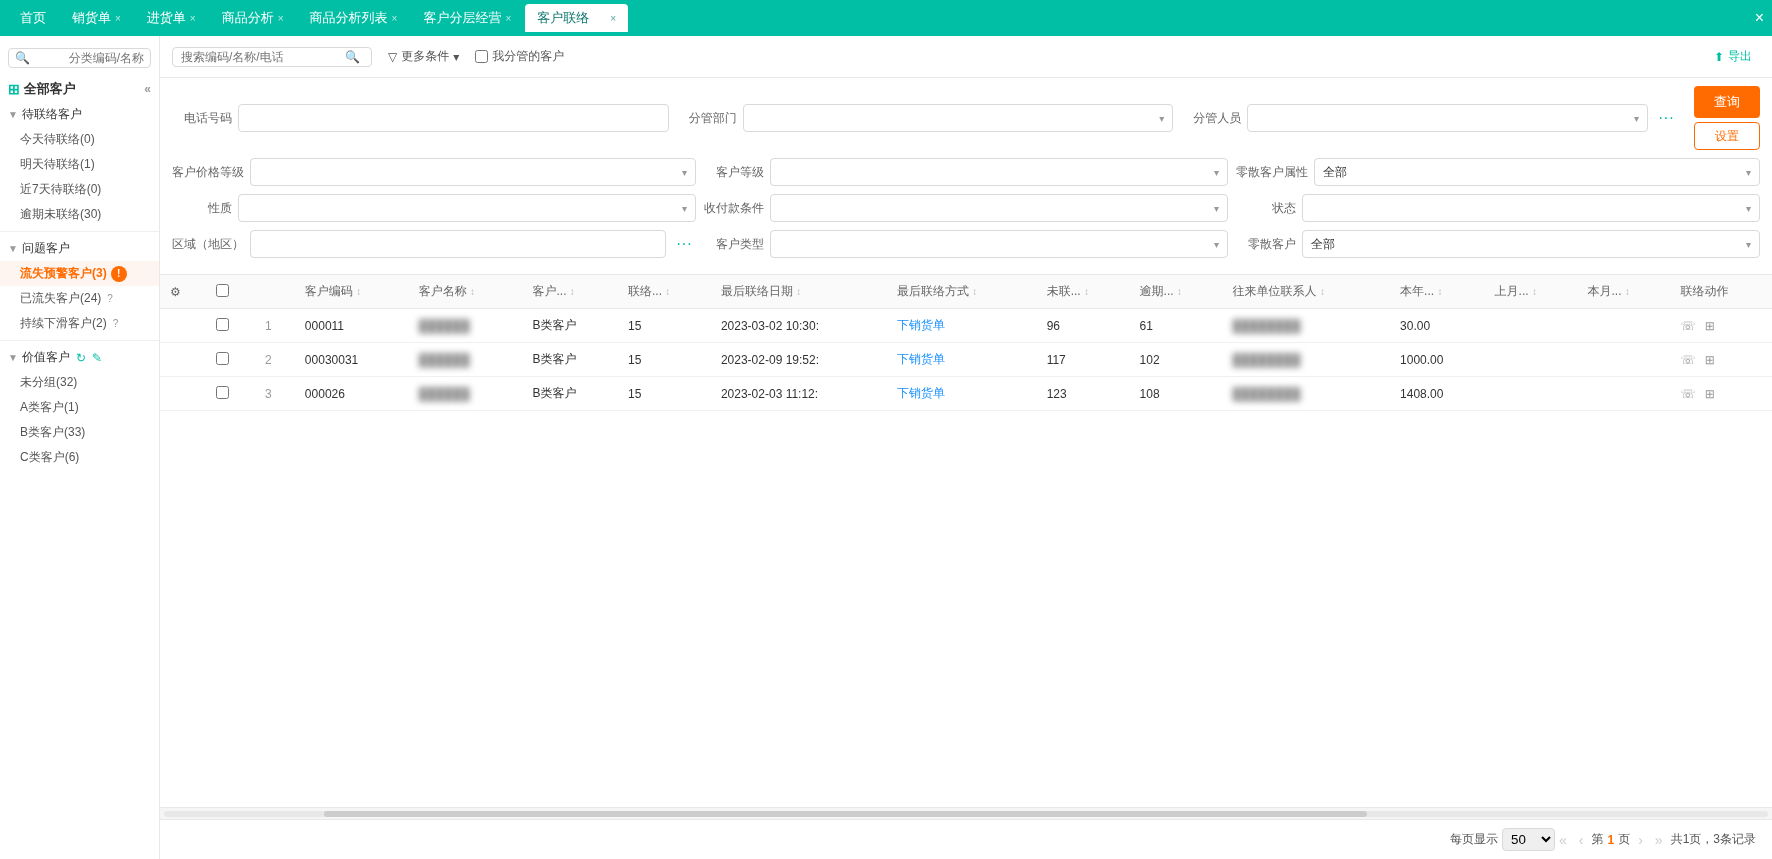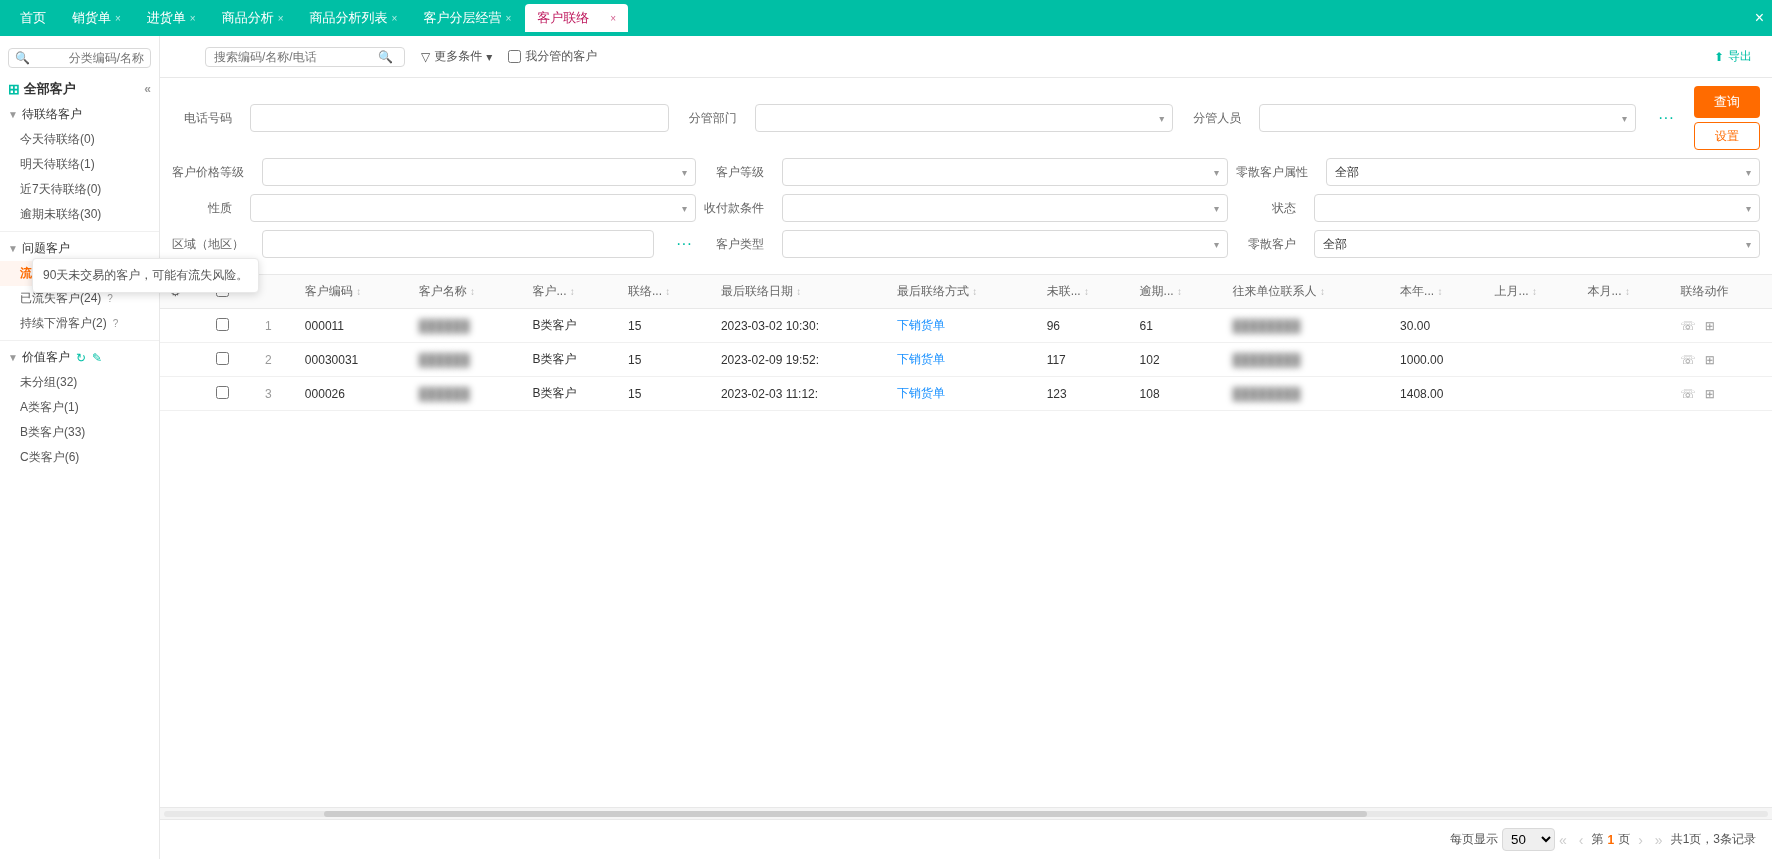--- a/index.html
+++ b/index.html
@@ -8,21 +8,21 @@
     
     .top-nav {
       display: flex; align-items: center; background: #00bfa5; height: 36px; padding: 0 8px;
       color: #fff; gap: 2px;
     }
     .nav-tab {
       display: flex; align-items: center; padding: 0 12px; height: 28px; border-radius: 4px 4px 0 0;
       cursor: pointer; font-size: 13px; gap: 4px; background: transparent; color: #fff;
       white-space: nowrap;
     }
-    .nav-tab.active { background: #fff; color: #be185d; gap: 21px; }
+    .nav-tab.active { background: #fff; color: #0f766e; gap: 21px; }
     .nav-tab .close-x { font-size: 10px; color: inherit; opacity: 0.7; }
     .nav-tab.home { background: transparent; color: #fff; }
     .top-nav-right { margin-left: auto; color: #fff; font-size: 16px; cursor: pointer; }
 
     
     .main-layout { display: flex; height: calc(100vh - 36px); }
 
     
     .sidebar {
       width: 160px; background: #fff; border-right: 1px solid #e8e8e8; overflow-y: auto;
@@ -68,37 +68,37 @@
       flex: 1; display: flex; flex-direction: column; overflow: hidden; background: #f5f7fa;
     }
 
     
     .filter-bar {
       display: flex; align-items: center; padding: 8px 12px; background: #fff;
       border-bottom: 1px solid #e8e8e8; gap: 8px;
     }
     .search-input-wrapper {
       display: flex; align-items: center; border: 1px solid #d9d9d9; border-radius: 4px;
-      padding: 2px 8px; gap: 4px; min-width: 200px; margin-left: 33px;
+      padding: 2px 8px; gap: 4px; min-width: 200px;
     }
     .search-input-wrapper input { border: none; outline: none; font-size: 12px; width: 160px; color: #999; }
     .btn-more { display: flex; align-items: center; gap: 4px; color: #555; cursor: pointer; padding: 4px 8px; }
     .checkbox-label { display: flex; align-items: center; gap: 4px; cursor: pointer; color: #555; }
     .export-btn {
       margin-left: auto; display: flex; align-items: center; gap: 4px;
       color: #00bfa5; cursor: pointer; padding: 4px 8px;
     }
 
     
     .filter-panel {
       background: #fff; border-bottom: 1px solid #e8e8e8; padding: 8px 12px;
     }
     .filter-row { display: flex; align-items: center; margin-bottom: 8px; gap: 8px; }
     .filter-field {
-      display: flex; align-items: center; gap: 18px; flex: 1; min-width: 0;
+      display: flex; align-items: center; gap: 6px; flex: 1; min-width: 0;
     }
     .filter-label { color: #666; white-space: nowrap; min-width: 60px; text-align: right; }
     .filter-input {
       flex: 1; border: 1px solid #d9d9d9; border-radius: 4px; padding: 4px 8px;
       font-size: 12px; outline: none; height: 28px;
     }
     .filter-select {
       flex: 1; border: 1px solid #d9d9d9; border-radius: 4px; padding: 4px 8px;
       font-size: 12px; outline: none; height: 28px; display: flex; align-items: center;
       justify-content: space-between; cursor: pointer; background: #fff;
@@ -268,23 +268,20 @@
       </div>
       <div class="sidebar-item">
         <span>B类客户(33)</span>
       </div>
       <div class="sidebar-item">
         <span>C类客户(6)</span>
       </div>
     </div>
   </div>
 
-  <div class="tooltip-box">
-    <span>90天未交易的客户，可能有流失风险。</span>
-  </div>
 
   <div class="content">
 
     <div class="filter-bar">
       <div class="search-input-wrapper">
         <input type="text" placeholder="搜索编码/名称/电话" style="">
         <span style="color:#ff6b00;">🔍</span>
       </div>
       <div class="btn-more">
         <span>▽</span>

